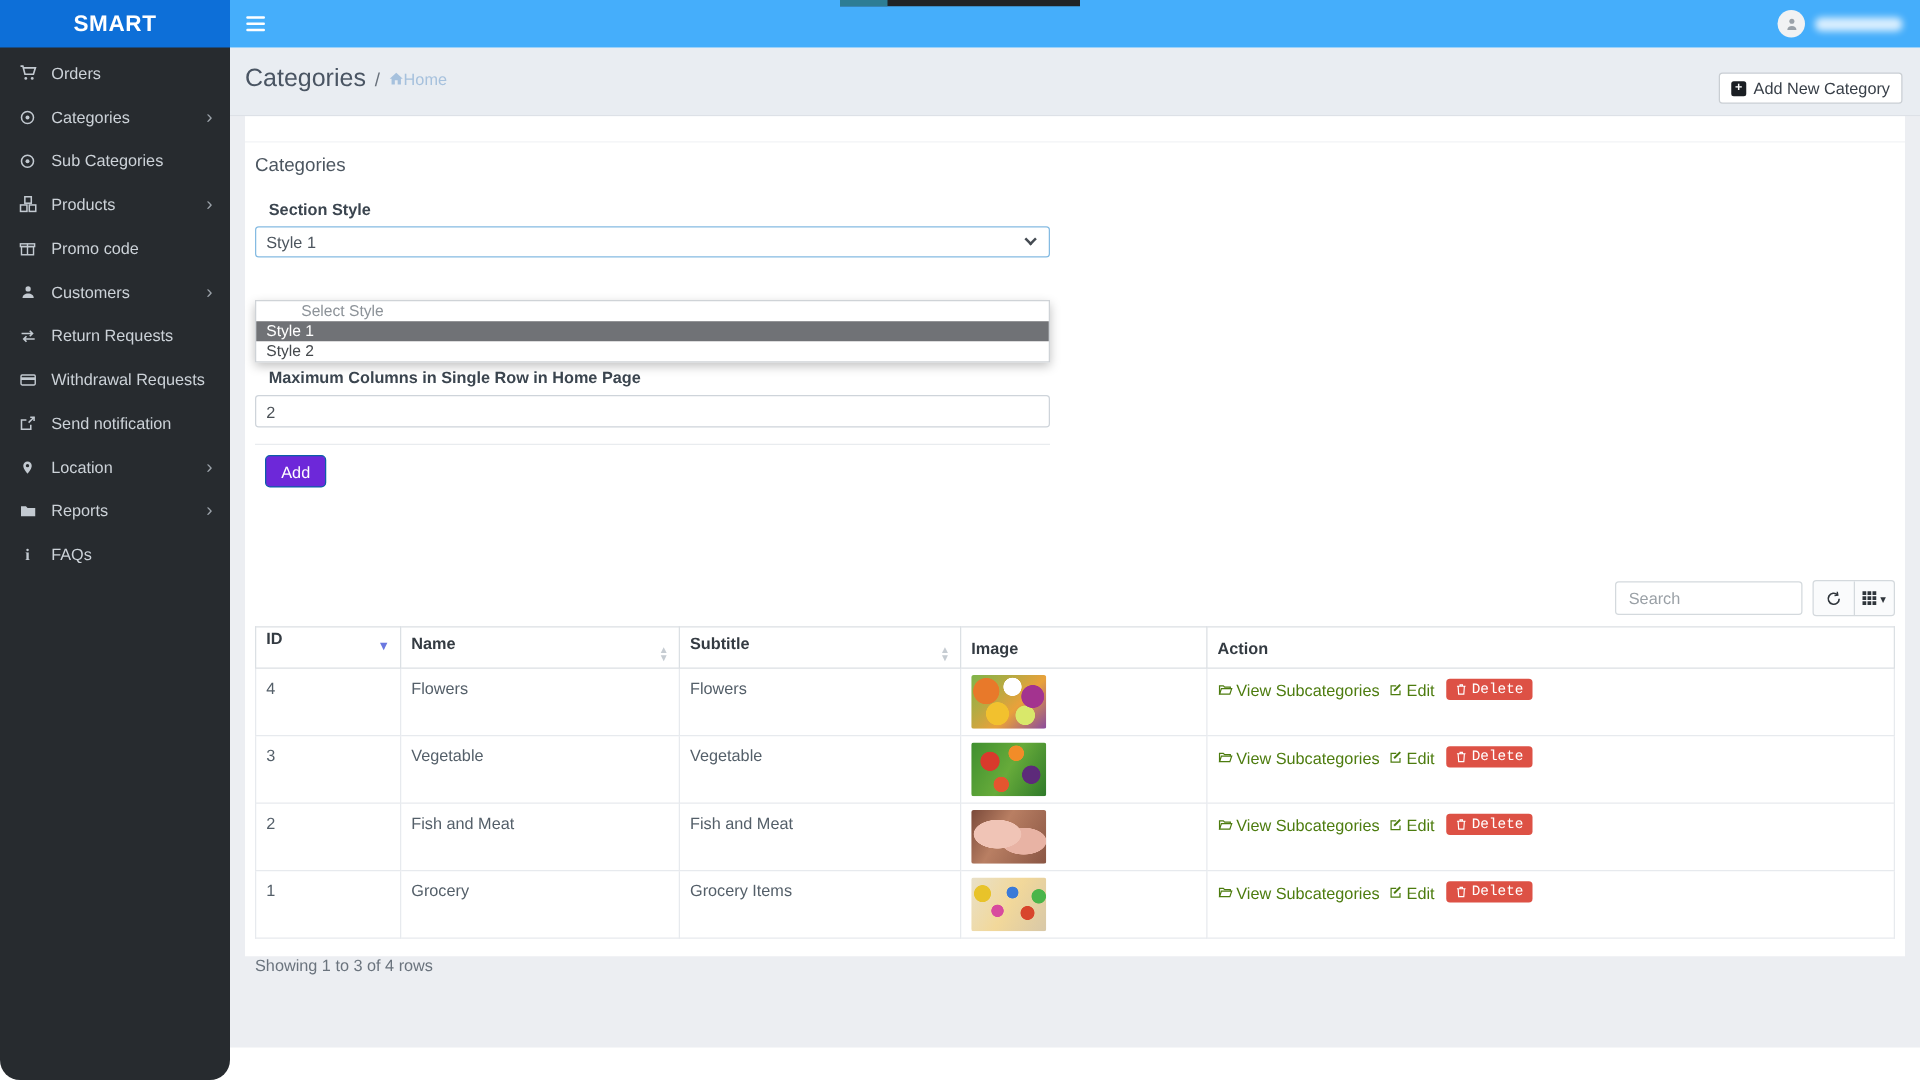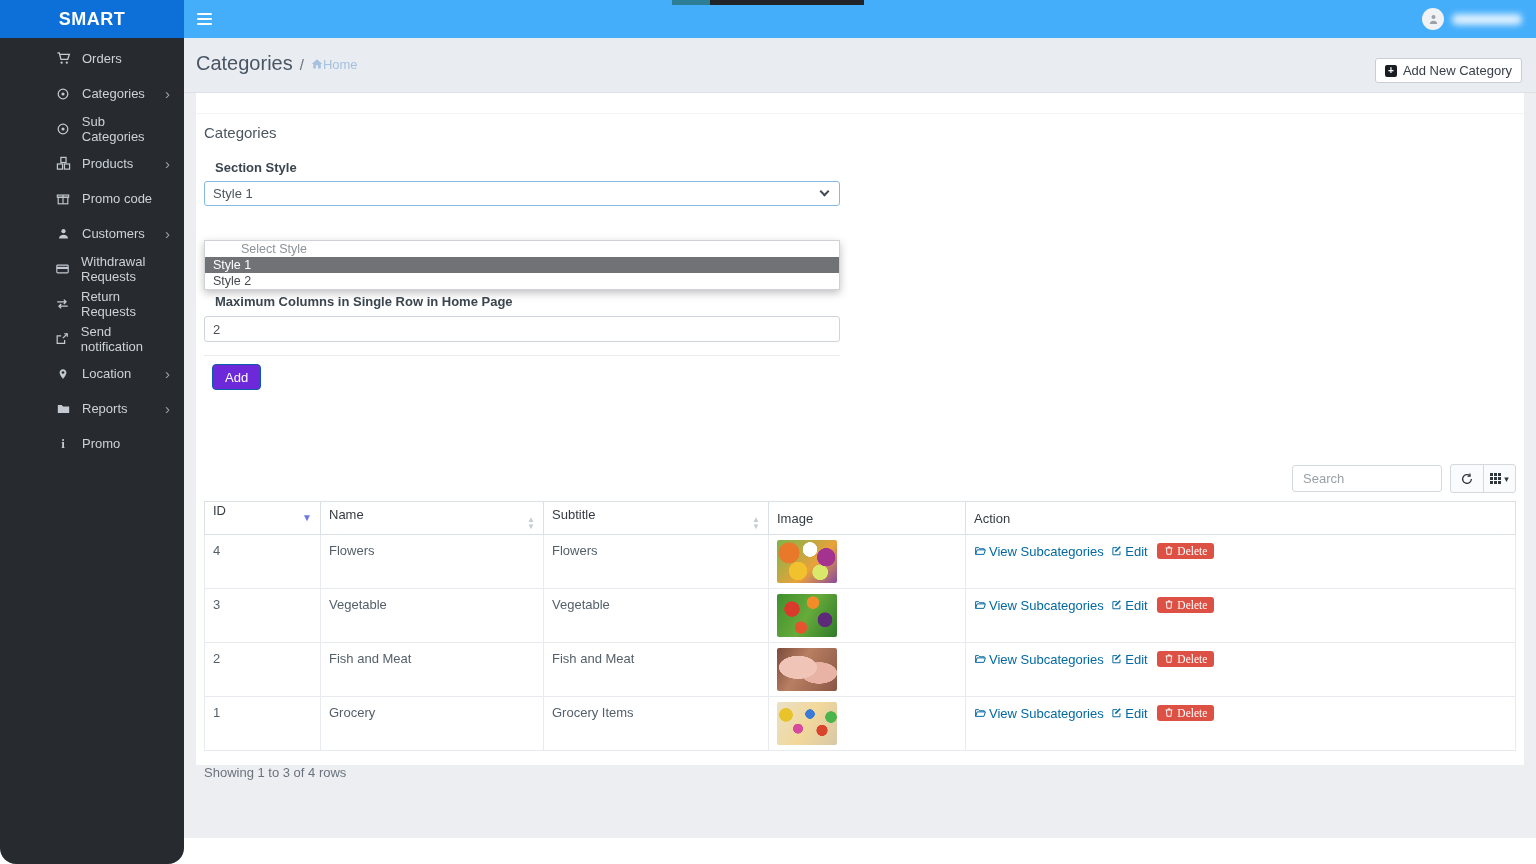--- a/index.html
+++ b/index.html
@@ -9,21 +9,21 @@
     background:#ffffff;
     position:relative;
     overflow:hidden;
     color:#545f69;
   }
 
   
   .sidebar { position:absolute; left:0; top:0; width:184px; height:864px; background:#272b2f; z-index:20;border-radius:16px; }
   .logo { height:38px; background:#0d6fd8; display:flex; align-items:center; justify-content:center;
           color:#fff; font-size:18px; font-weight:bold; letter-spacing:.5px; }
-  .nav { padding-top:3px;padding-left:41px; }
+  .nav { padding-top:3px; }
   .nav-item { height:35px; display:flex; align-items:center; padding:0 14px; color:#ccd2d8; font-size:13px; cursor:pointer; }
   .nav-ic { width:16px; margin-right:11px; display:inline-flex; justify-content:center; color:#c3cad1; }
   .nav-ic svg { display:block; }
   .chev { margin-left:auto; color:#9aa1a8; font-size:15px; line-height:1; }
   .info-i { font-weight:bold; font-size:13px; font-family:"Liberation Serif", serif; }
 
   
   .topbar { position:absolute; left:184px; top:0; right:0; height:38px; background:#45aefb; z-index:10; }
   .burger { position:absolute; left:13px; top:13px; width:15px; display:flex; flex-direction:column; gap:3px; cursor:pointer; }
   .burger i { display:block; height:2px; background:#fff; border-radius:1px; }
@@ -81,21 +81,21 @@
   .tool-btn { width:32px; height:27px; display:flex; align-items:center; justify-content:center; cursor:pointer; color:#2f353b; }
   .tool-btn + .tool-btn { border-left:1px solid #d4d9dd; }
   .grid-ic { display:grid; grid-template-columns:repeat(3,3px); grid-auto-rows:3px; gap:1px; }
   .grid-ic i { background:#2f353b; }
   .mini-caret { font-size:9px; margin-left:3px; color:#2f353b; }
 
   
   .table-wrap { position:absolute; left:8px; right:8px; top:376px; }
   table { width:100%; border-collapse:collapse; font-size:13px; table-layout:fixed; }
   th { border:1px solid #dbe0e4; height:33px; padding:0 8px; text-align:left; color:#343b42;
-       font-weight:normal; cursor:pointer; }
+       font-weight:bold; cursor:pointer; }
   th .sorter { float:right; }
   .caret-desc { color:#6a78e0; font-size:10px; line-height:30px; }
   .sort-both { display:flex; flex-direction:column; color:#c6ccd2; font-size:8px; line-height:7px; margin-top:9px; }
   td { border:1px solid #e7eaee; height:53px; padding:8px; vertical-align:top; color:#545f69; }
   td.img-cell { padding:5px 8px; }
   .thumb { width:60px; height:43px; border-radius:2px; }
   .thumb-flowers { background:
       radial-gradient(circle at 20% 30%, #e8792a 0 18%, rgba(0,0,0,0) 19%),
       radial-gradient(circle at 55% 22%, #ffffff 0 15%, rgba(0,0,0,0) 16%),
       radial-gradient(circle at 82% 40%, #a3338f 0 16%, rgba(0,0,0,0) 17%),
@@ -112,25 +112,25 @@
       radial-gradient(ellipse at 35% 45%, #f0c4b6 0 34%, rgba(0,0,0,0) 35%),
       radial-gradient(ellipse at 70% 58%, #e8b3a4 0 30%, rgba(0,0,0,0) 31%),
       linear-gradient(120deg, #7a4a3a, #b97f63 40%, #8a5644); }
   .thumb-grocery { background:
       radial-gradient(circle at 15% 30%, #e8c32a 0 11%, rgba(0,0,0,0) 12%),
       radial-gradient(circle at 35% 62%, #d84a9e 0 10%, rgba(0,0,0,0) 11%),
       radial-gradient(circle at 55% 28%, #3a7ad8 0 10%, rgba(0,0,0,0) 11%),
       radial-gradient(circle at 75% 66%, #d8452c 0 10%, rgba(0,0,0,0) 11%),
       radial-gradient(circle at 90% 35%, #4ab54a 0 9%, rgba(0,0,0,0) 10%),
       linear-gradient(120deg, #e8e0c8, #f2d89a 50%, #d8c8a8); }
-  .act-link { display:inline-flex; align-items:center; gap:2px; color:#0369a1; text-decoration:none; cursor:pointer; }
+  .act-link { display:inline-flex; align-items:center; gap:2px; color:#4d7c0f; text-decoration:none; cursor:pointer; }
   .act-link + .act-link { margin-left:4px; }
-  .badge-del { display:inline-flex; gap:3px; background:#dd5145; color:#fff; border:0;
+  .badge-del { display:inline-flex; align-items:center; gap:3px; background:#dd5145; color:#fff; border:0;
                border-radius:3px; padding:2px 7px; font-size:11.5px; margin-left:6px; cursor:pointer;
-               font-family:Liberation Serif, serif; vertical-align:1px; }
+               font-family:Liberation Mono, monospace; vertical-align:1px; }
   .table-footer { margin-top:14px; font-size:13px; color:#6a737d; }
 </style>
 </head>
 <body>
 
 <div class="notch">
     <i></i>
   </div>
 
 <div class="sidebar">
@@ -198,36 +198,36 @@
             <circle cx="8" cy="4.5" r="2.6"></circle>
             <path d="M2.5 13.5c0-3 2.5-4.5 5.5-4.5s5.5 1.5 5.5 4.5z"></path>
           </svg>
         </span>
       <span class="nav-label">Customers</span>
       <span class="chev">›</span>
     </div>
 
     <div class="nav-item">
       <span class="nav-ic">
+          <svg width="15" height="14" viewBox="0 0 16 16" fill="none" stroke="currentColor" stroke-width="1.5">
+            <path d="M2 5.5h10M9.5 3l2.5 2.5L9.5 8"></path>
+            <path d="M14 10.5H4M6.5 8 4 10.5 6.5 13"></path>
+          </svg>
+        </span>
+      <span class="nav-label">Return Requests</span>
+    </div>
+
+    <div class="nav-item">
+      <span class="nav-ic">
           <svg width="15" height="14" viewBox="0 0 16 16" fill="none" stroke="currentColor" stroke-width="1.3">
             <rect x="1.5" y="3.5" width="13" height="9" rx="1"></rect>
             <rect x="1.5" y="5.5" width="13" height="2.5" fill="currentColor" stroke="none"></rect>
           </svg>
         </span>
       <span class="nav-label">Withdrawal Requests</span>
-    </div>
-
-    <div class="nav-item">
-      <span class="nav-ic">
-          <svg width="15" height="14" viewBox="0 0 16 16" fill="none" stroke="currentColor" stroke-width="1.5">
-            <path d="M2 5.5h10M9.5 3l2.5 2.5L9.5 8"></path>
-            <path d="M14 10.5H4M6.5 8 4 10.5 6.5 13"></path>
-          </svg>
-        </span>
-      <span class="nav-label">Return Requests</span>
     </div>
 
     <div class="nav-item">
       <span class="nav-ic">
           <svg width="14" height="14" viewBox="0 0 16 16" fill="none" stroke="currentColor" stroke-width="1.4">
             <path d="M11 9v4H2.5V4.5H7"></path>
             <path d="M9 7l5-5"></path>
             <path d="M10.5 2H14v3.5"></path>
           </svg>
         </span>
@@ -252,21 +252,21 @@
           </svg>
         </span>
       <span class="nav-label">Reports</span>
       <span class="chev">›</span>
     </div>
 
     <div class="nav-item">
       <span class="nav-ic">
           <span class="info-i">i</span>
         </span>
-      <span class="nav-label">Promo</span>
+      <span class="nav-label">FAQs</span>
     </div>
 
   </div>
 </div>
 
 <div class="topbar">
   <div class="burger">
       <i></i>
       <i></i>
       <i></i>

